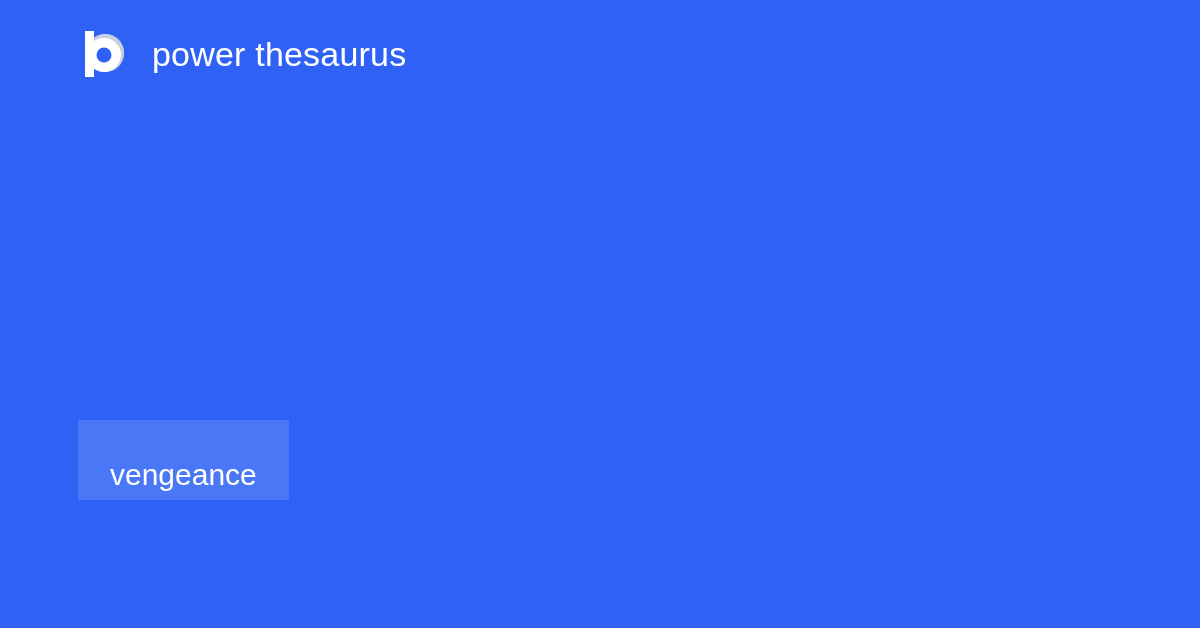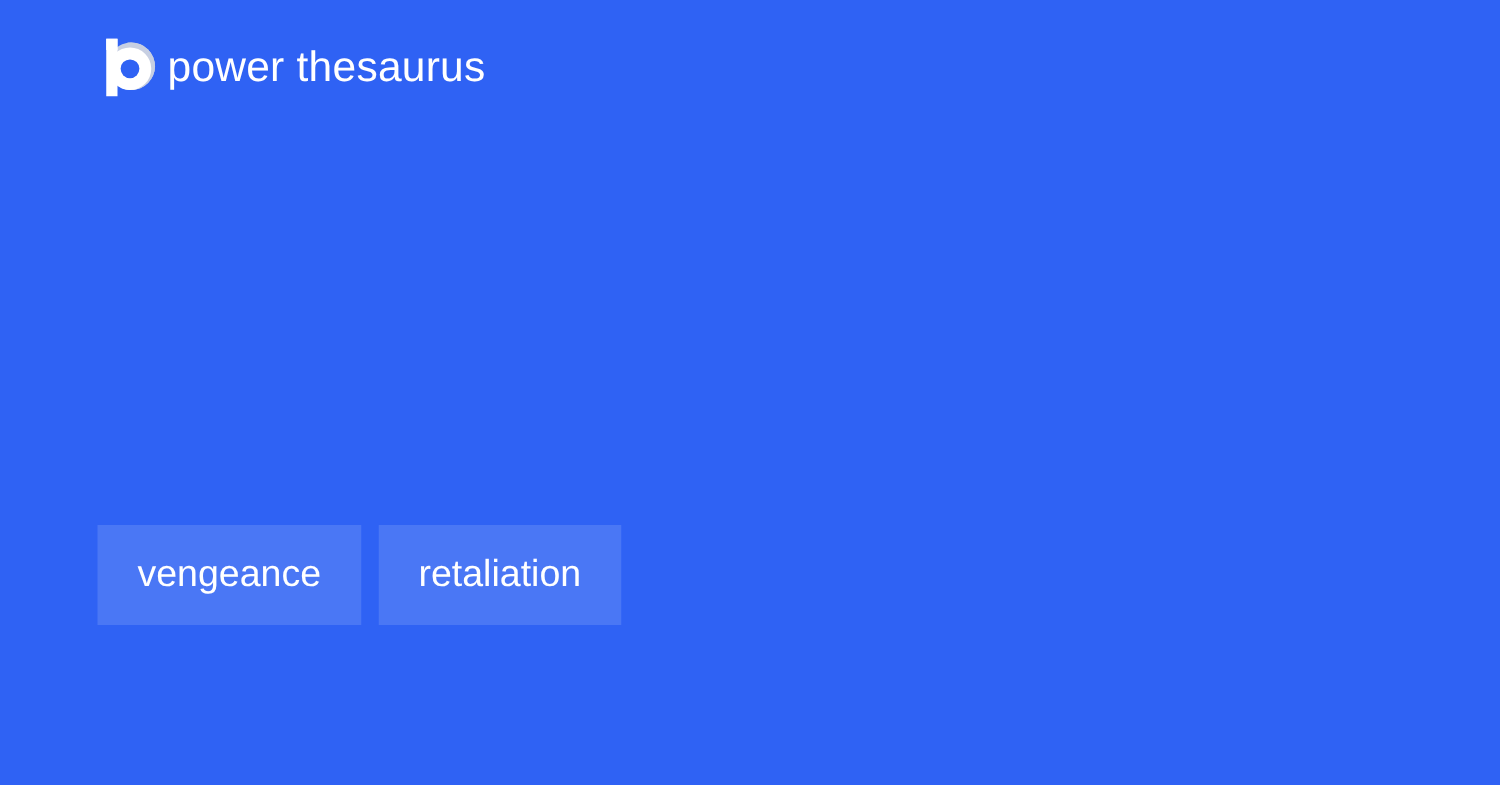--- a/index.html
+++ b/index.html
@@ -23,21 +23,21 @@
     overflow: hidden;
   }
 
   
   #brand {
     position: absolute;
     left: 78px;
     top: 28px;
     display: flex;
     align-items: center;
-    gap: 4px;
+    gap: 22px;
   }
 
   #logo-mark {
     width: 52px;
     height: 52px;
     display: block;
     flex: 0 0 auto;
   }
 
   #brand-name {
@@ -70,21 +70,21 @@
     width: 1060px;
     display: flex;
     flex-wrap: wrap;
     gap: 14px 14px;
     align-content: flex-start;
   }
 
   .chip {
     height: 80px;
     box-sizing: border-box;
-    padding: 0 32px;
+    padding: 15px 32px;
     background: #4a77f5;
     color: #ffffff;
     font-size: 30px;
     font-weight: 400;
     line-height: 80px;
     white-space: nowrap;
     border: none;
     border-radius: 0;
     text-align: center;
   }
@@ -107,16 +107,15 @@
       <circle cx="26" cy="27" r="7.5" fill="#2f62f4"></circle>
 
       <rect x="7" y="3" width="9" height="9" fill="#ffffff"></rect>
     </svg>
     <span id="brand-name">power thesaurus</span>
   </div>
 
 
   <div id="chips">
     <div class="chip">vengeance</div>
-    <div class="chip">retaliation</div>
   </div>
 
 </div>
 
 </body></html>

